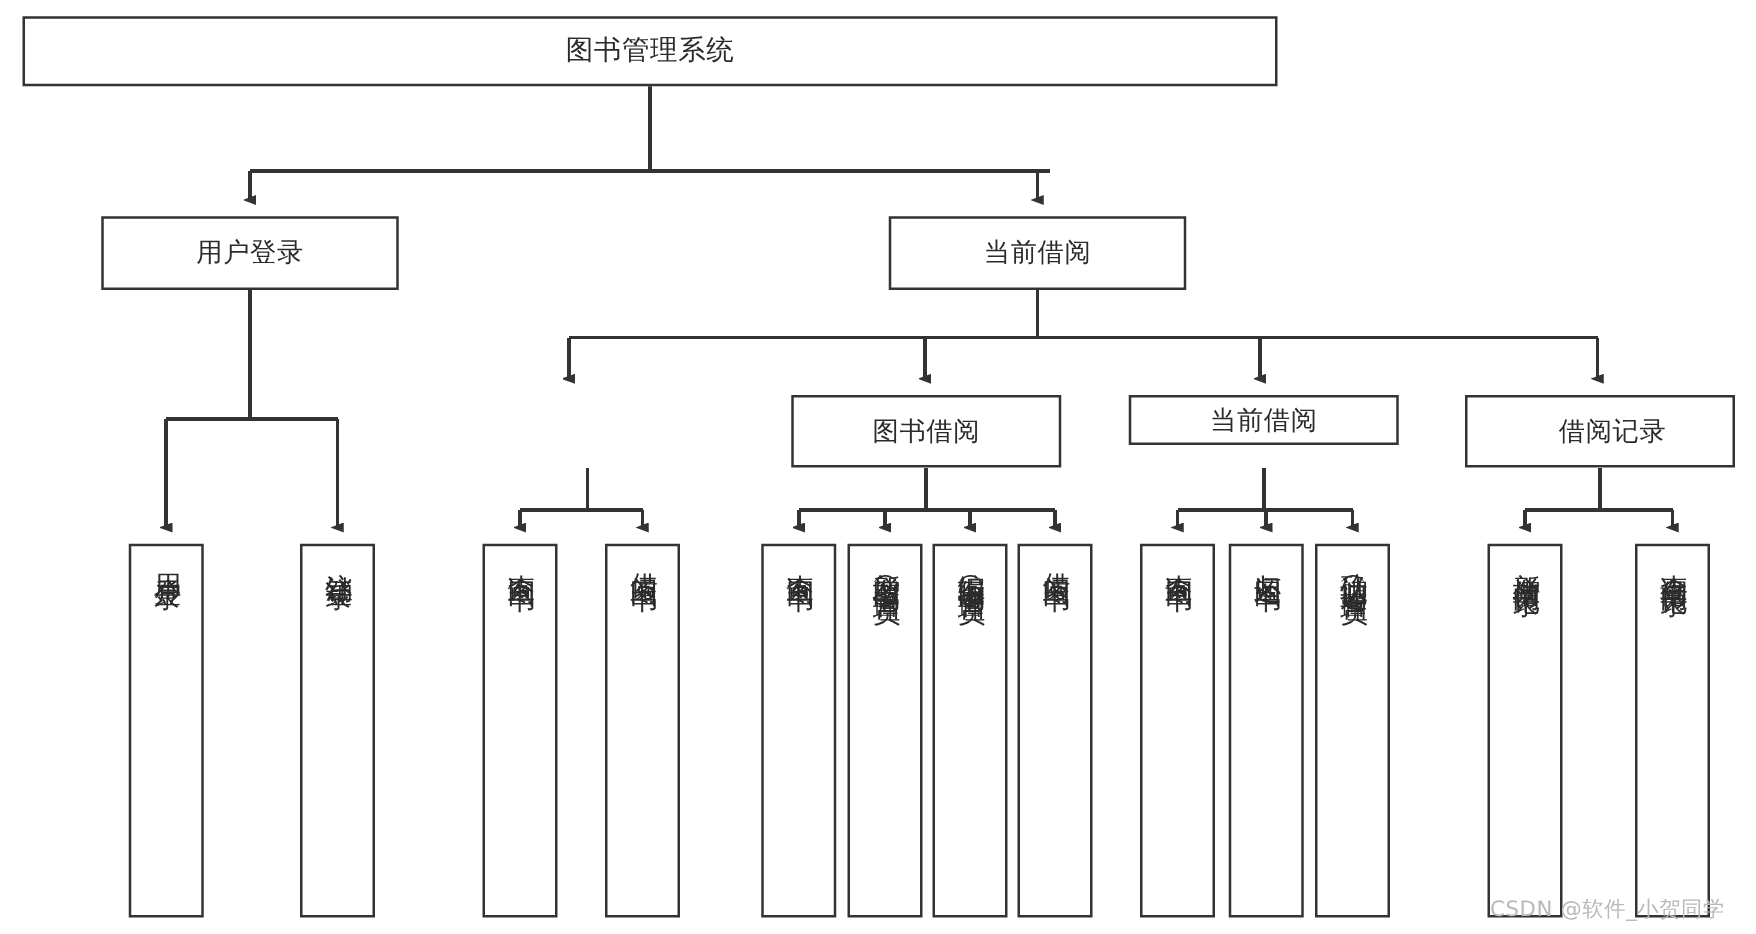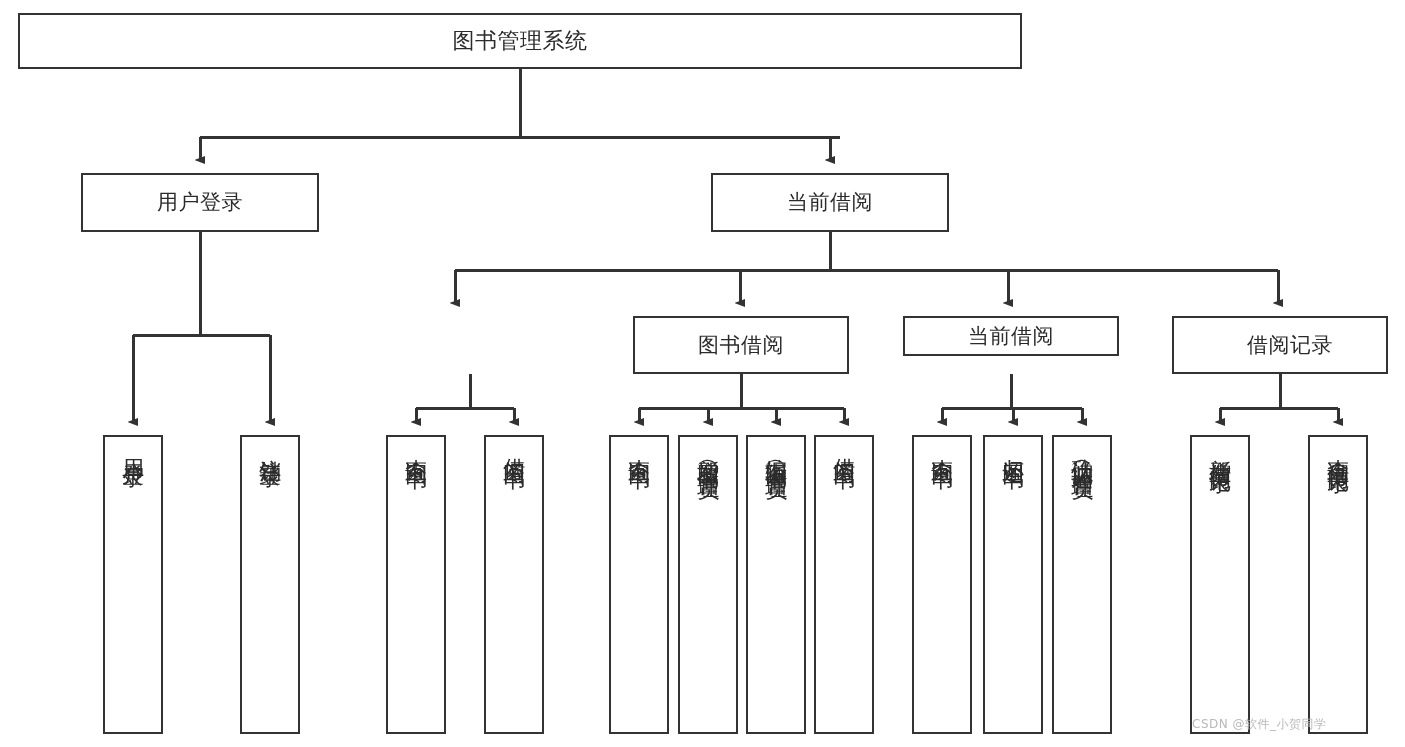--- a/index.html
+++ b/index.html
@@ -58,21 +58,21 @@
   .node.vertical .label {
     writing-mode: vertical-rl;
     text-orientation: upright;
     font-size: 22px;
     line-height: 1.02;
     letter-spacing: 3px;
     white-space: nowrap;
   }
   .watermark {
     position: absolute;
-    font-size: 12px;
+    font-size: 17px;
     color: #b9b9b9;
     white-space: nowrap;
     letter-spacing: 0.5px;
   }
 </style>
 </head>
 <body>
 
 <div id="canvas">
 

